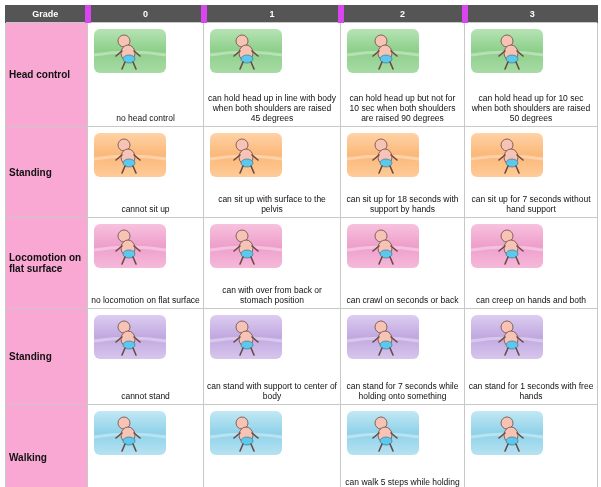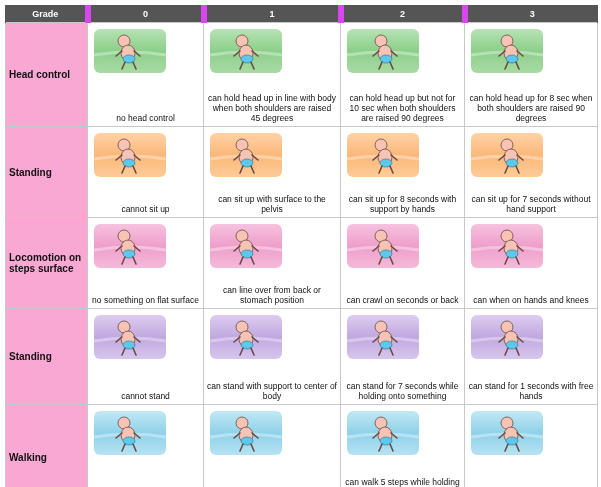--- a/index.html
+++ b/index.html
@@ -107,21 +107,21 @@
           <div class="cell" style="height:97px">
             <div class="pic g-green">
               <svg width="72" height="44" viewBox="0 0 72 44">
                 <path d="M0 26 Q36 20 72 26" stroke="rgba(255,255,255,0.35)" stroke-width="3" fill="none"></path>
                 <circle cx="36" cy="12" r="6" fill="#f6c3b5" stroke="#6b4a44" stroke-width="0.8"></circle>
                 <ellipse cx="40" cy="24" rx="7" ry="8" fill="#f6c3b5" stroke="#6b4a44" stroke-width="0.8"></ellipse>
                 <ellipse cx="41" cy="30" rx="6" ry="4" fill="#5ec7ec" stroke="#2b6f8a" stroke-width="0.6"></ellipse>
                 <path d="M34 22 L28 27 M46 22 L52 27 M37 33 L34 40 M45 33 L48 40" stroke="#6b4a44" stroke-width="1.6" stroke-linecap="round"></path>
               </svg>
             </div>
-            <div class="desc">can hold head up for 8 sec when both shoulders are raised 90 degrees</div>
+            <div class="desc">can hold head up for 10 sec when both shoulders are raised 50 degrees</div>
           </div>
         </td>
       </tr>
       <tr style="height: 85px;">
         <td class="rowhead">Standing</td>
         <td>
           <div class="cell" style="height:84px">
             <div class="pic g-orange">
               <svg width="72" height="44" viewBox="0 0 72 44">
                 <path d="M0 26 Q36 20 72 26" stroke="rgba(255,255,255,0.35)" stroke-width="3" fill="none"></path>
@@ -152,66 +152,66 @@
           <div class="cell" style="height:84px">
             <div class="pic g-orange">
               <svg width="72" height="44" viewBox="0 0 72 44">
                 <path d="M0 26 Q36 20 72 26" stroke="rgba(255,255,255,0.35)" stroke-width="3" fill="none"></path>
                 <circle cx="34" cy="12" r="6" fill="#f6c3b5" stroke="#6b4a44" stroke-width="0.8"></circle>
                 <ellipse cx="38" cy="24" rx="7" ry="8" fill="#f6c3b5" stroke="#6b4a44" stroke-width="0.8"></ellipse>
                 <ellipse cx="39" cy="30" rx="6" ry="4" fill="#5ec7ec" stroke="#2b6f8a" stroke-width="0.6"></ellipse>
                 <path d="M32 22 L26 27 M44 22 L50 27 M35 33 L32 40 M43 33 L46 40" stroke="#6b4a44" stroke-width="1.6" stroke-linecap="round"></path>
               </svg>
             </div>
-            <div class="desc">can sit up for 8 seconds with support by hands</div>
+            <div class="desc">can sit up for 18 seconds with support by hands</div>
           </div>
         </td>
         <td>
           <div class="cell" style="height:84px">
             <div class="pic g-orange">
               <svg width="72" height="44" viewBox="0 0 72 44">
                 <path d="M0 26 Q36 20 72 26" stroke="rgba(255,255,255,0.35)" stroke-width="3" fill="none"></path>
                 <circle cx="36" cy="12" r="6" fill="#f6c3b5" stroke="#6b4a44" stroke-width="0.8"></circle>
                 <ellipse cx="40" cy="24" rx="7" ry="8" fill="#f6c3b5" stroke="#6b4a44" stroke-width="0.8"></ellipse>
                 <ellipse cx="41" cy="30" rx="6" ry="4" fill="#5ec7ec" stroke="#2b6f8a" stroke-width="0.6"></ellipse>
                 <path d="M34 22 L28 27 M46 22 L52 27 M37 33 L34 40 M45 33 L48 40" stroke="#6b4a44" stroke-width="1.6" stroke-linecap="round"></path>
               </svg>
             </div>
             <div class="desc">can sit up for 7 seconds without hand support</div>
           </div>
         </td>
       </tr>
       <tr style="height: 85px;">
-        <td class="rowhead">Locomotion on steps surface</td>
+        <td class="rowhead">Locomotion on flat surface</td>
         <td>
           <div class="cell" style="height:84px">
             <div class="pic g-pink">
               <svg width="72" height="44" viewBox="0 0 72 44">
                 <path d="M0 26 Q36 20 72 26" stroke="rgba(255,255,255,0.35)" stroke-width="3" fill="none"></path>
                 <circle cx="30" cy="12" r="6" fill="#f6c3b5" stroke="#6b4a44" stroke-width="0.8"></circle>
                 <ellipse cx="34" cy="24" rx="7" ry="8" fill="#f6c3b5" stroke="#6b4a44" stroke-width="0.8"></ellipse>
                 <ellipse cx="35" cy="30" rx="6" ry="4" fill="#5ec7ec" stroke="#2b6f8a" stroke-width="0.6"></ellipse>
                 <path d="M28 22 L22 27 M40 22 L46 27 M31 33 L28 40 M39 33 L42 40" stroke="#6b4a44" stroke-width="1.6" stroke-linecap="round"></path>
               </svg>
             </div>
-            <div class="desc">no something on flat surface</div>
+            <div class="desc">no locomotion on flat surface</div>
           </div>
         </td>
         <td>
           <div class="cell" style="height:84px">
             <div class="pic g-pink">
               <svg width="72" height="44" viewBox="0 0 72 44">
                 <path d="M0 26 Q36 20 72 26" stroke="rgba(255,255,255,0.35)" stroke-width="3" fill="none"></path>
                 <circle cx="32" cy="12" r="6" fill="#f6c3b5" stroke="#6b4a44" stroke-width="0.8"></circle>
                 <ellipse cx="36" cy="24" rx="7" ry="8" fill="#f6c3b5" stroke="#6b4a44" stroke-width="0.8"></ellipse>
                 <ellipse cx="37" cy="30" rx="6" ry="4" fill="#5ec7ec" stroke="#2b6f8a" stroke-width="0.6"></ellipse>
                 <path d="M30 22 L24 27 M42 22 L48 27 M33 33 L30 40 M41 33 L44 40" stroke="#6b4a44" stroke-width="1.6" stroke-linecap="round"></path>
               </svg>
             </div>
-            <div class="desc">can line over from back or stomach position</div>
+            <div class="desc">can with over from back or stomach position</div>
           </div>
         </td>
         <td>
           <div class="cell" style="height:84px">
             <div class="pic g-pink">
               <svg width="72" height="44" viewBox="0 0 72 44">
                 <path d="M0 26 Q36 20 72 26" stroke="rgba(255,255,255,0.35)" stroke-width="3" fill="none"></path>
                 <circle cx="34" cy="12" r="6" fill="#f6c3b5" stroke="#6b4a44" stroke-width="0.8"></circle>
                 <ellipse cx="38" cy="24" rx="7" ry="8" fill="#f6c3b5" stroke="#6b4a44" stroke-width="0.8"></ellipse>
                 <ellipse cx="39" cy="30" rx="6" ry="4" fill="#5ec7ec" stroke="#2b6f8a" stroke-width="0.6"></ellipse>
@@ -225,21 +225,21 @@
           <div class="cell" style="height:84px">
             <div class="pic g-pink">
               <svg width="72" height="44" viewBox="0 0 72 44">
                 <path d="M0 26 Q36 20 72 26" stroke="rgba(255,255,255,0.35)" stroke-width="3" fill="none"></path>
                 <circle cx="36" cy="12" r="6" fill="#f6c3b5" stroke="#6b4a44" stroke-width="0.8"></circle>
                 <ellipse cx="40" cy="24" rx="7" ry="8" fill="#f6c3b5" stroke="#6b4a44" stroke-width="0.8"></ellipse>
                 <ellipse cx="41" cy="30" rx="6" ry="4" fill="#5ec7ec" stroke="#2b6f8a" stroke-width="0.6"></ellipse>
                 <path d="M34 22 L28 27 M46 22 L52 27 M37 33 L34 40 M45 33 L48 40" stroke="#6b4a44" stroke-width="1.6" stroke-linecap="round"></path>
               </svg>
             </div>
-            <div class="desc">can when on hands and knees</div>
+            <div class="desc">can creep on hands and both</div>
           </div>
         </td>
       </tr>
       <tr style="height: 90px; margin-top: 44px;">
         <td class="rowhead">Standing</td>
         <td>
           <div class="cell" style="height:89px">
             <div class="pic g-purple">
               <svg width="72" height="44" viewBox="0 0 72 44">
                 <path d="M0 26 Q36 20 72 26" stroke="rgba(255,255,255,0.35)" stroke-width="3" fill="none"></path>

